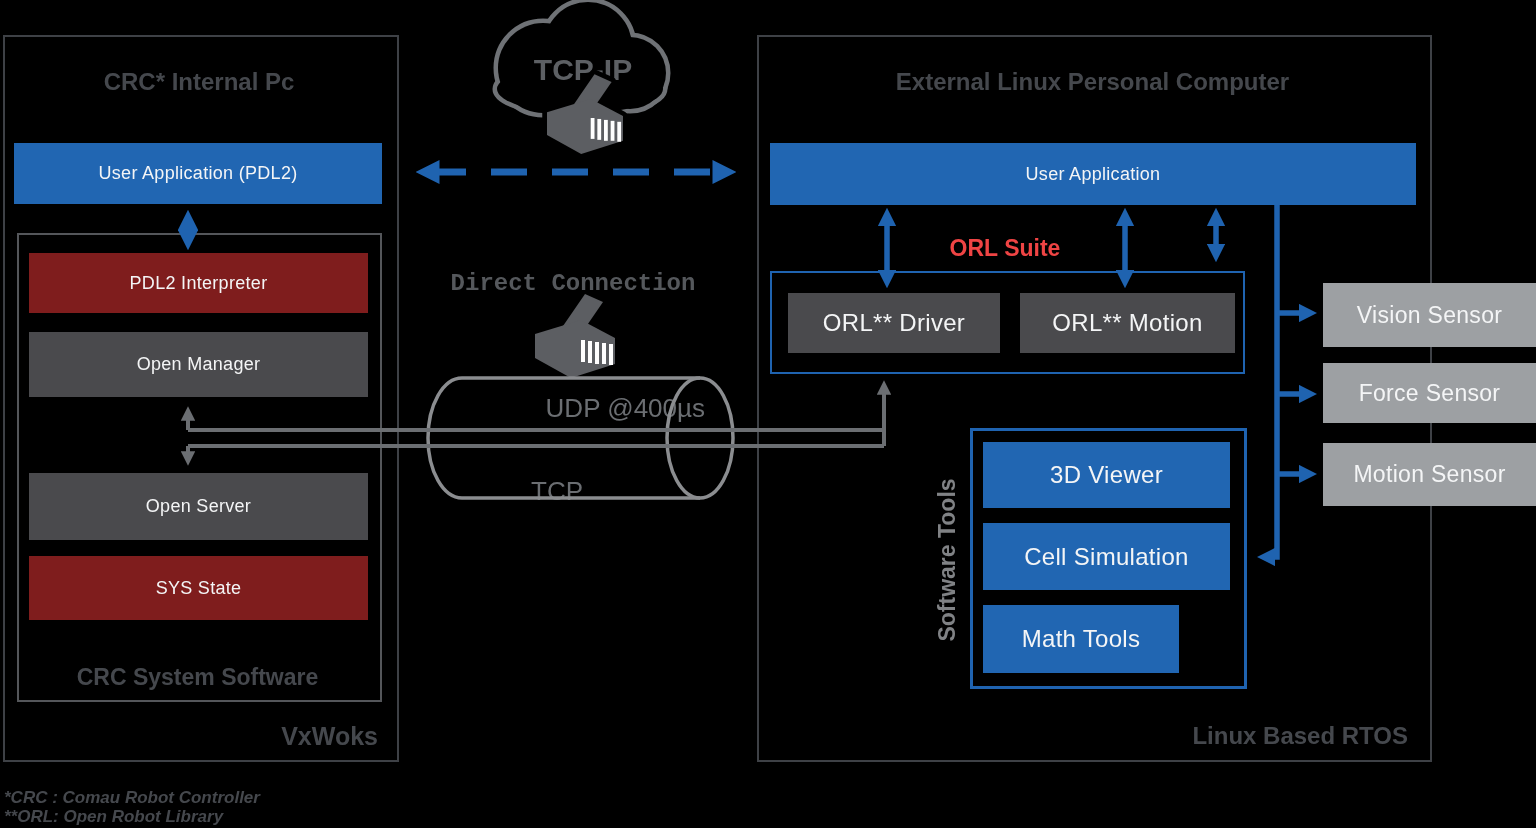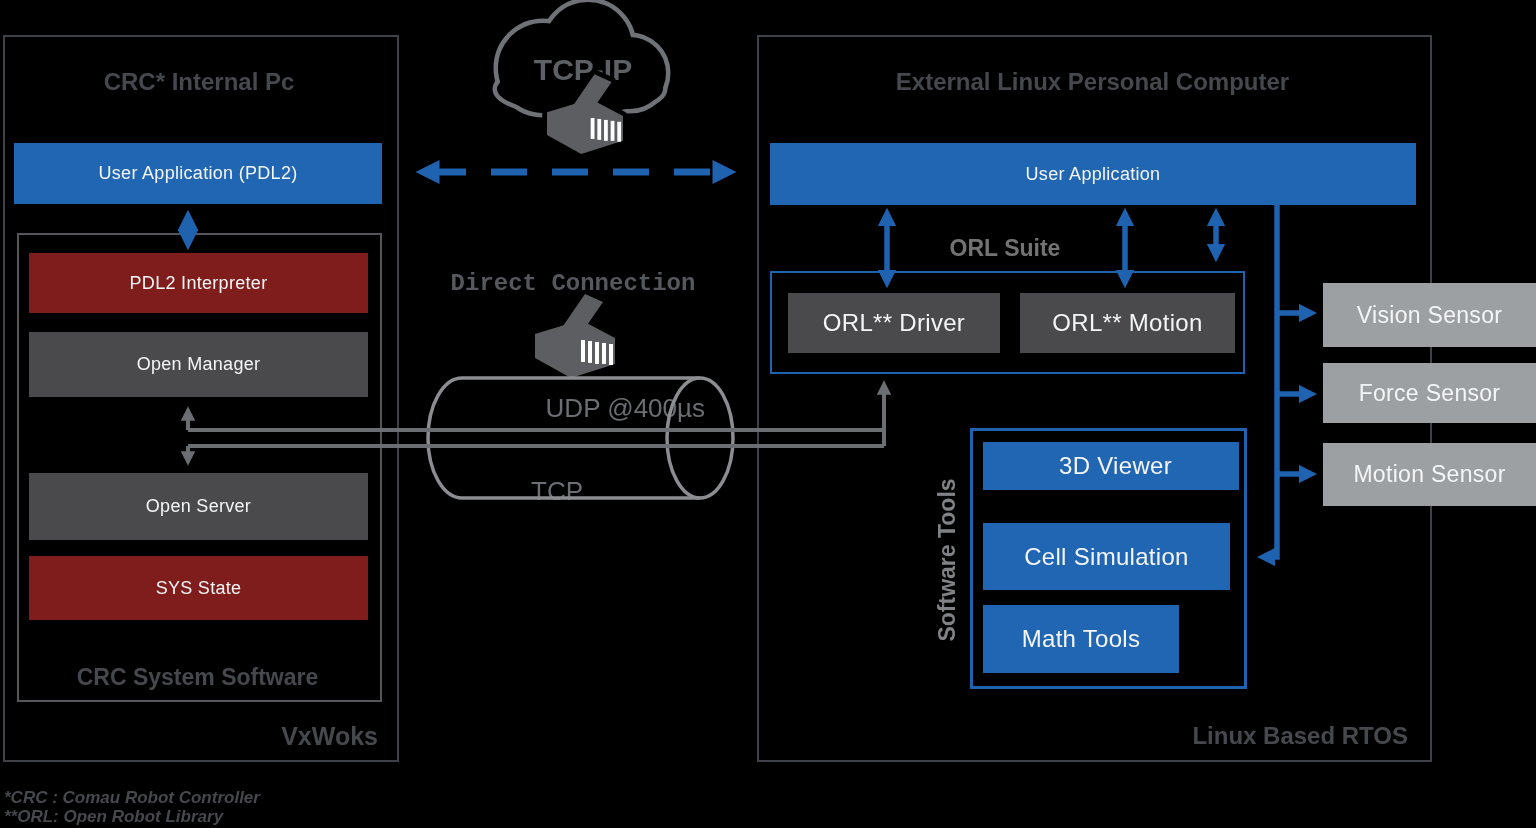--- a/index.html
+++ b/index.html
@@ -45,29 +45,29 @@
 
   <div class="graylab" style="left:423px;top:270px;width:300px;font-size:24px;font-family:Liberation Mono, monospace;">Direct Connection</div>
   <div class="pipelab" style="left:445px;top:393px;width:260px;text-align:right;">UDP @400µs</div>
   <div class="pipelab" style="left:432px;top:453px;width:250px;margin-top:23px;">TCP</div>
 
   <div class="outline" style="left:757px;top:35px;width:671px;height:723px;"></div>
   <div class="title" style="left:757px;top:68px;width:671px;">External Linux Personal Computer</div>
 
   <div class="bar blue" style="left:770px;top:143px;width:646px;height:62px;">User Application</div>
 
-  <div class="graylab" style="left:905px;top:235px;width:200px;font-size:23px;color:#737373;text-align:center;">ORL Suite</div>
+  <div class="graylab" style="left:905px;top:235px;width:200px;font-size:23px;color:#ef4444;text-align:center;">ORL Suite</div>
 
   <div class="blue-outline" style="left:770px;top:271px;width:471px;height:99px;"></div>
   <div class="bar dark" style="left:788px;top:293px;width:212px;height:60px;font-size:24px;">ORL** Driver</div>
   <div class="bar dark" style="left:1020px;top:293px;width:215px;height:60px;font-size:24px;">ORL** Motion</div>
 
   <div class="abs rot" style="left:837px;top:545px;width:220px;height:30px;">Software Tools</div>
   <div class="blue-outline" style="left:970px;top:428px;width:271px;height:255px;border-width:3px;"></div>
-  <div class="bar blue" style="left:983px;top:442px;width:247px;height:48px;font-size:24px;padding-left:9px;">3D Viewer</div>
+  <div class="bar blue" style="left:983px;top:442px;width:247px;height:66px;font-size:24px;">3D Viewer</div>
   <div class="bar blue" style="left:983px;top:523px;width:247px;height:67px;font-size:24px;">Cell Simulation</div>
   <div class="bar blue" style="left:983px;top:605px;width:196px;height:68px;font-size:24px;">Math Tools</div>
 
   <div class="title" style="left:1108px;top:722px;width:300px;text-align:right;">Linux Based RTOS</div>
 
   <div class="bar sensor" style="left:1323px;top:363px;width:213px;height:60px;">Force Sensor</div>
   <div class="bar sensor" style="left:1323px;top:283px;width:213px;height:64px;">Vision Sensor</div>
   <div class="bar sensor" style="left:1323px;top:443px;width:213px;height:63px;">Motion Sensor</div>
 
   <div class="footnote" style="left:4px;top:788px;">*CRC : Comau Robot Controller</div>

